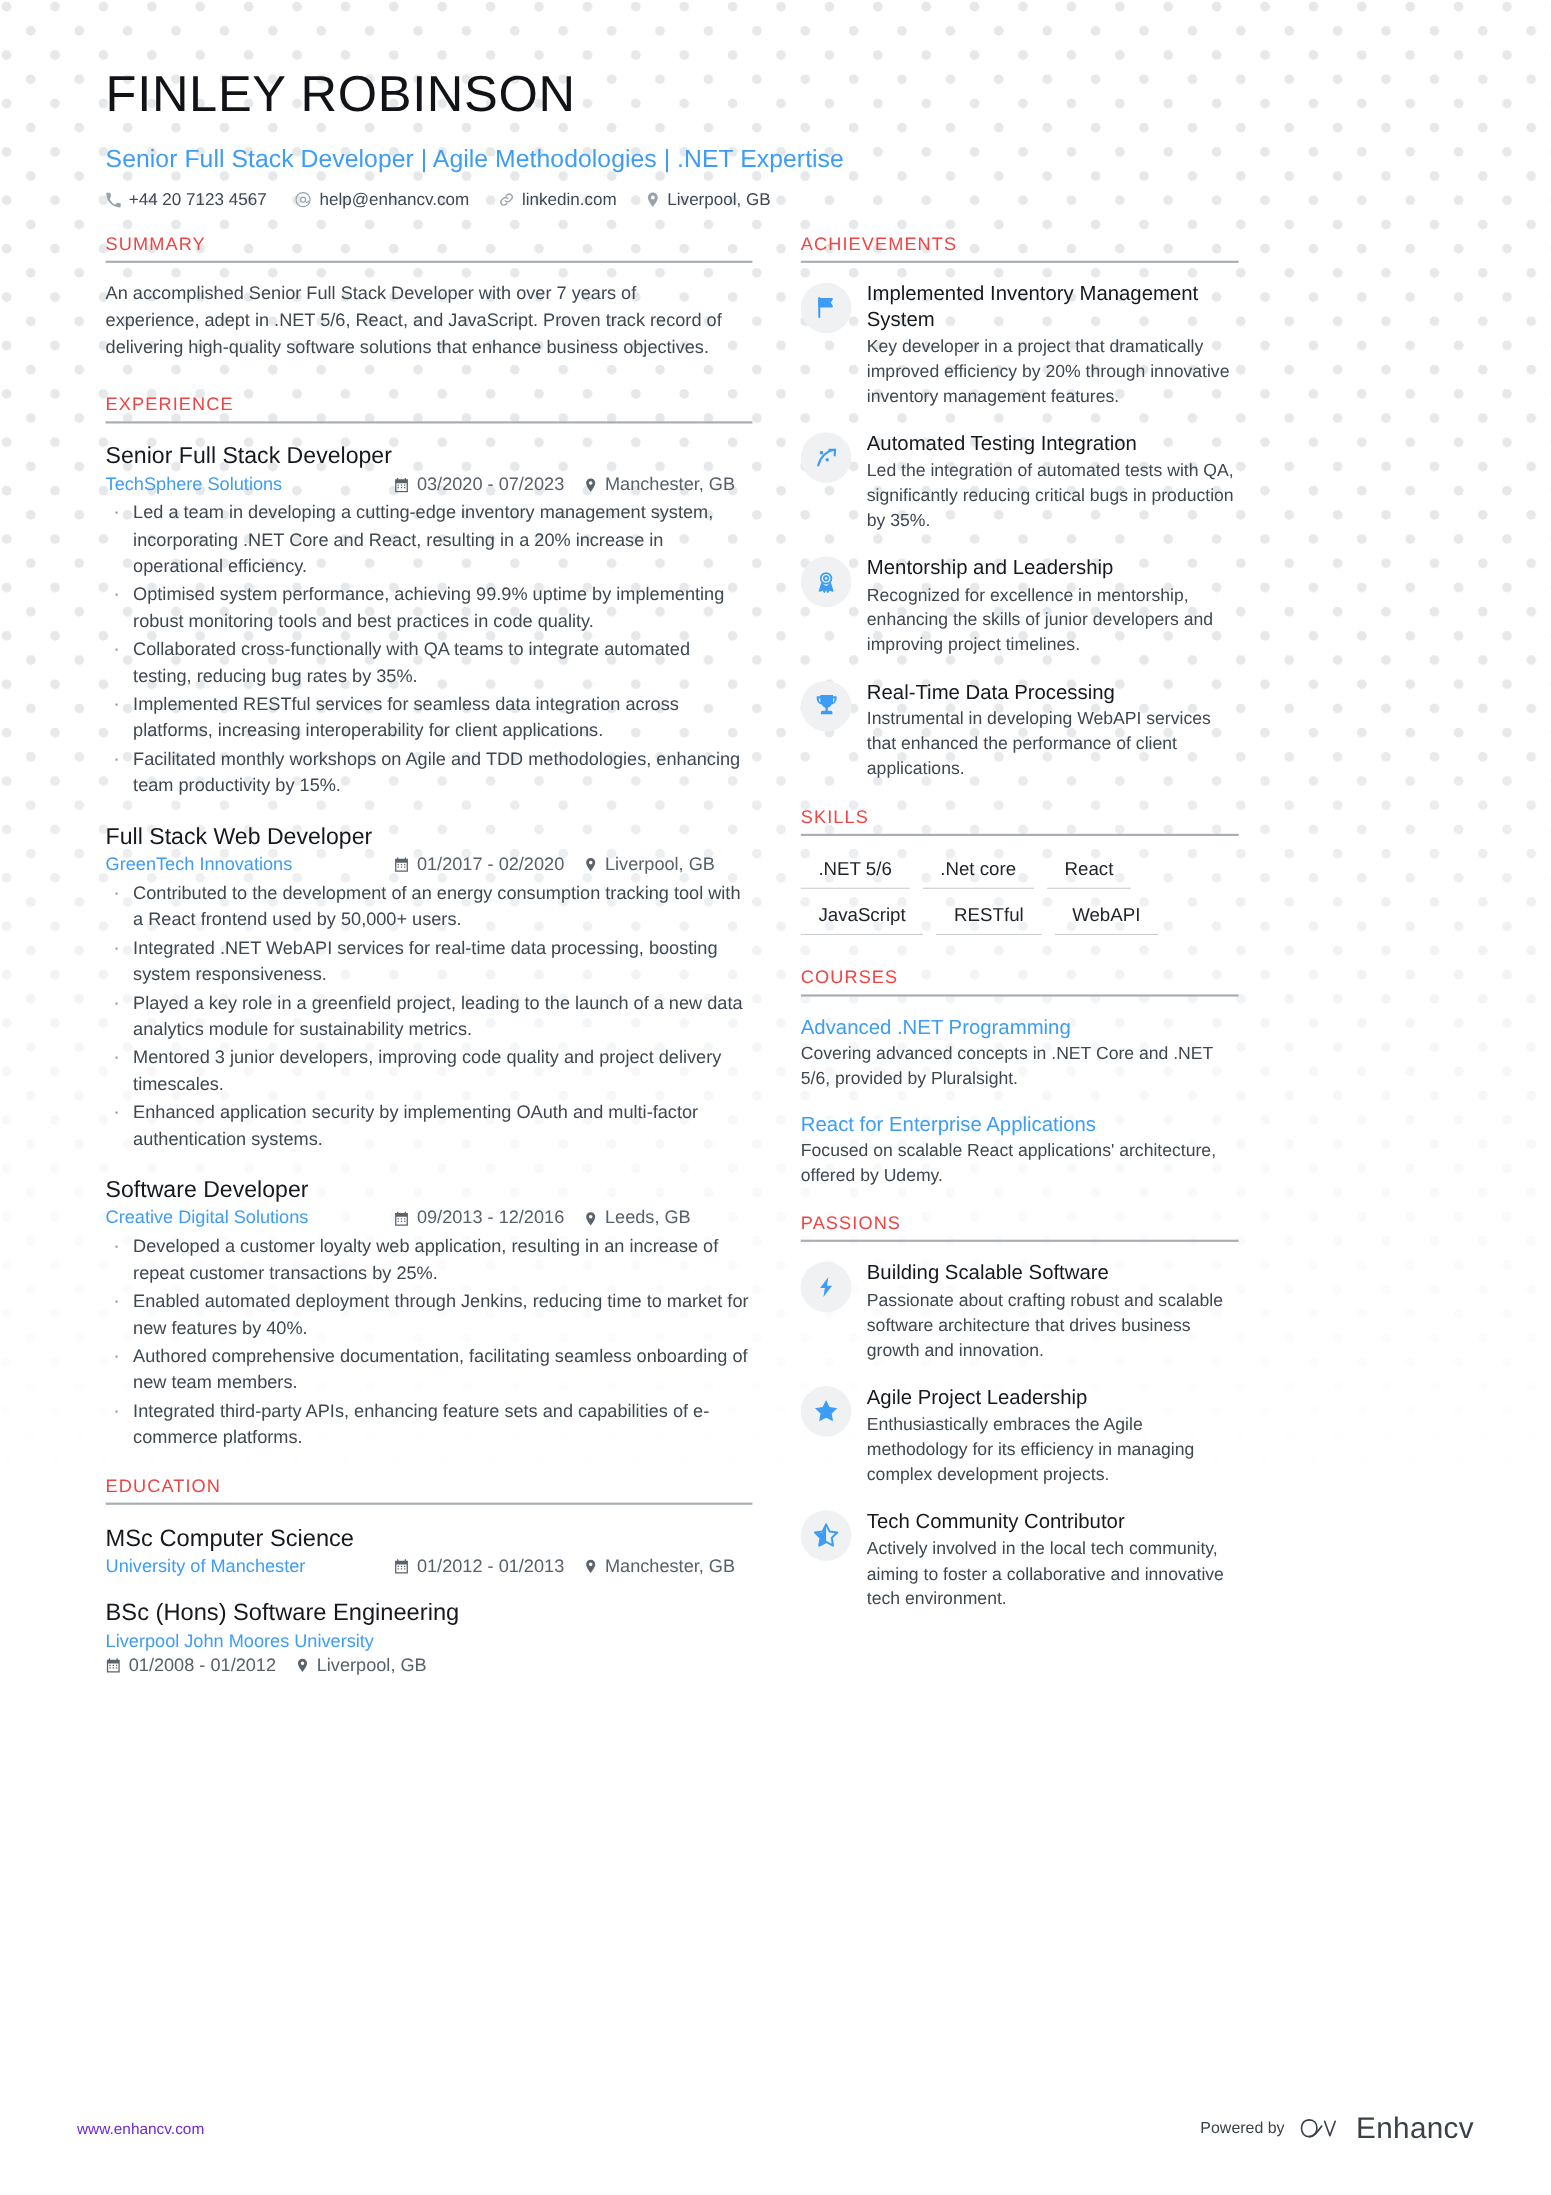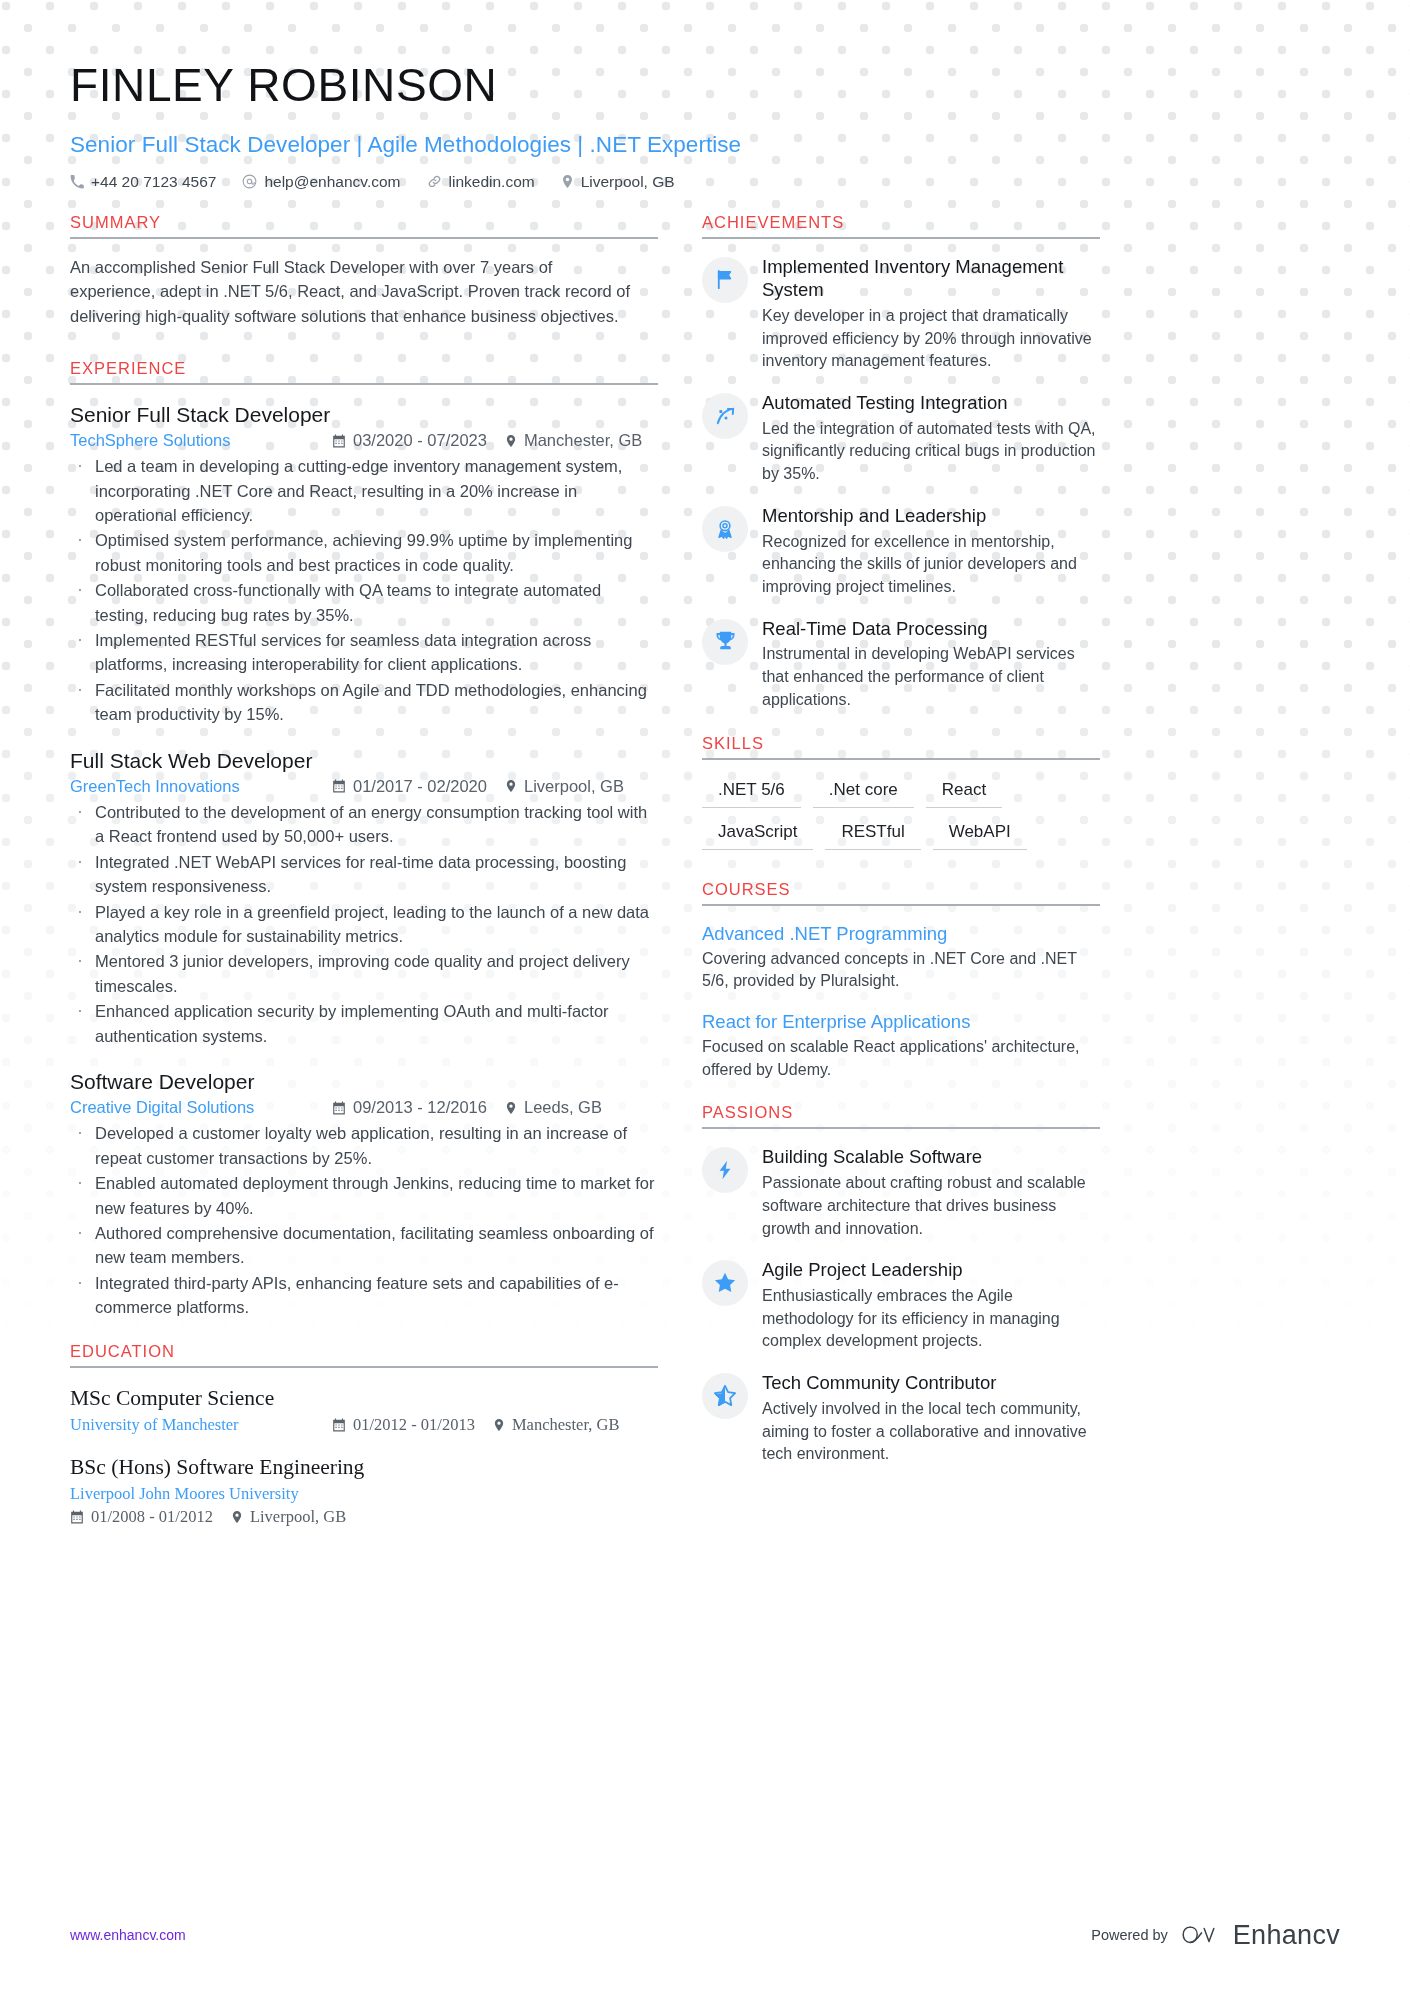--- a/index.html
+++ b/index.html
@@ -28,21 +28,21 @@
     background-size: 44px 44px, 44px 44px;
     background-position: 0 0, 22px 22px;
     -webkit-mask-image: linear-gradient(to bottom, rgba(0,0,0,1) 0%, rgba(0,0,0,1) 48%, rgba(0,0,0,0.35) 72%, rgba(0,0,0,0) 100%);
     mask-image: linear-gradient(to bottom, rgba(0,0,0,1) 0%, rgba(0,0,0,1) 48%, rgba(0,0,0,0.35) 72%, rgba(0,0,0,0) 100%);
     pointer-events: none;
     z-index: 0;
   }
   .content {
     position: relative;
     z-index: 1;
-    padding: 60px 70px 0 70px;
+    padding: 60px 70px 0 96px;
   }
 
   
   .name {
     font-size: 46px;
     font-weight: 400;
     letter-spacing: 0.6px;
     color: #111316;
     line-height: 1.12;
   }
@@ -132,21 +132,21 @@
     margin-bottom: 1px;
   }
   ul.bullets li::before {
     content: "\00B7";
     position: absolute;
     left: 7px;
     top: -2px;
     color: #8d949b;
     font-size: 18px;
   }
-  .edu-entry { margin-bottom: 18px; font-family: Liberation Serif, serif; }
+  .edu-entry { margin-bottom: 18px; }
   .edu-entry .entry-title { font-size: 21.5px; }
   .edu-stack-meta {
     display: flex;
     align-items: center;
     margin-top: 3px;
     font-size: 16.5px;
   }
 
   
   .rblock { margin-bottom: 22px; }

